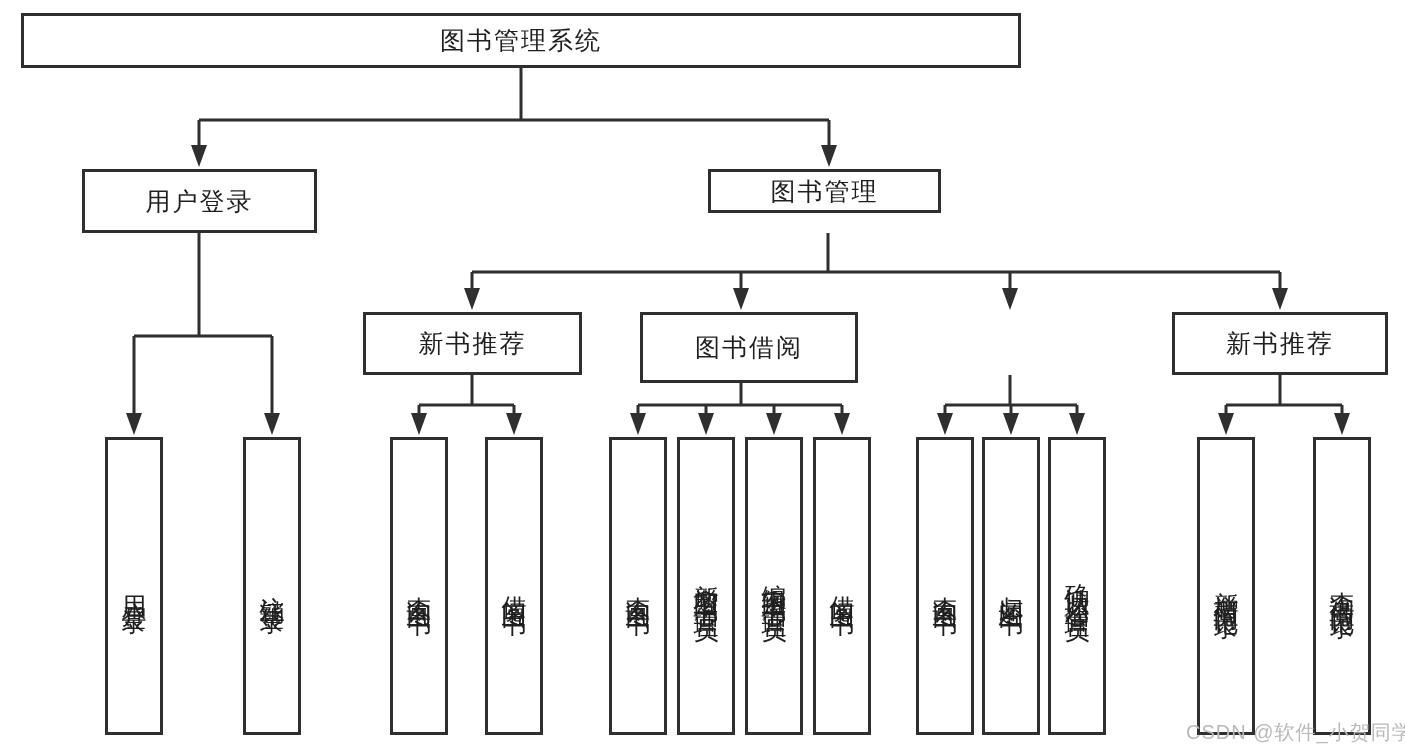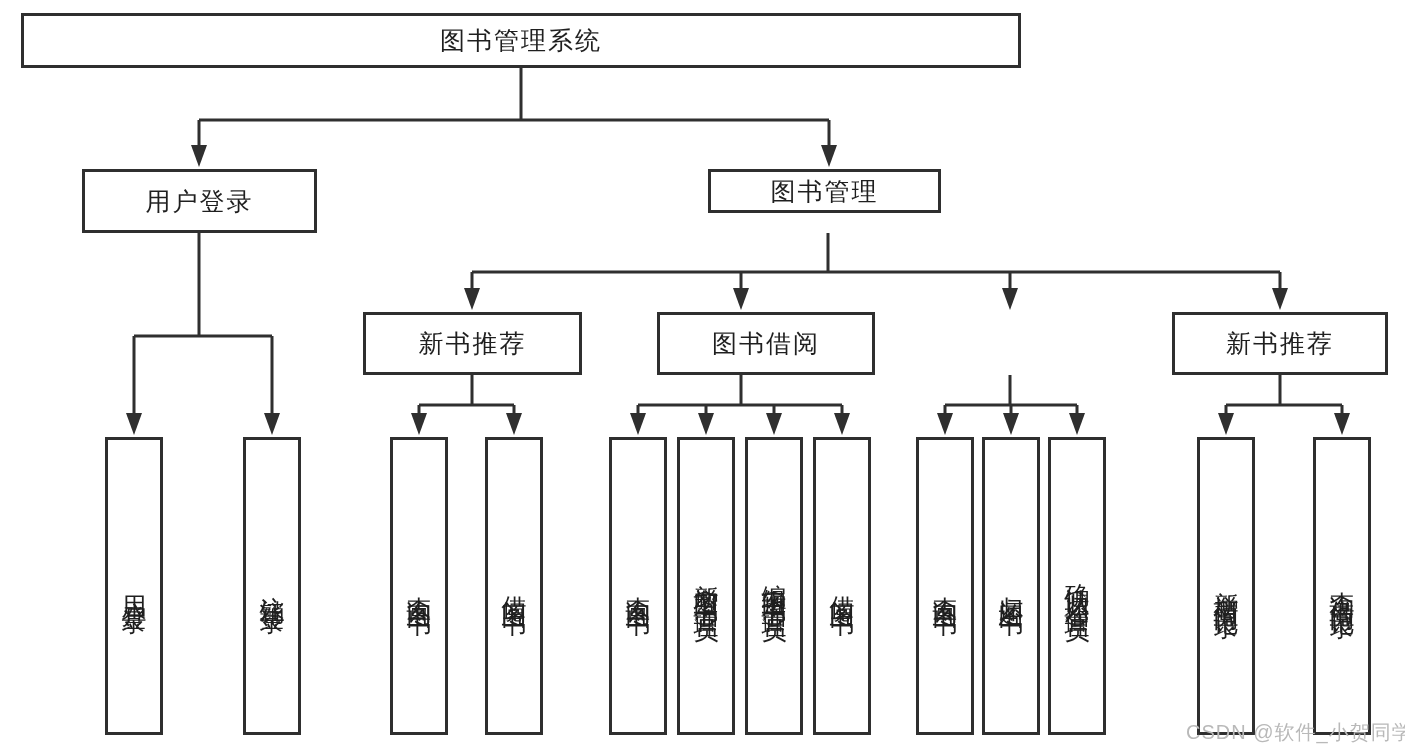--- a/index.html
+++ b/index.html
@@ -15,21 +15,21 @@
   }
   .vbox{
     writing-mode:vertical-rl;text-orientation:mixed;
     letter-spacing:5px;line-height:1;white-space:normal;
   }
   
   .n-root   {left:21px;  top:13px;  width:1000px;height:55px;}
   .n-login  {left:82px;  top:169px; width:235px; height:64px;}
   .n-mgmt   {left:708px; top:169px; width:233px; height:44px;}
   .n-rec    {left:363px; top:312px; width:219px; height:63px;}
-  .n-borrow {left:657px; top:312px; width:218px; height:63px;}
+  .n-borrow {left:640px; top:312px; width:218px; height:71px;}
   .n-current{left:901px; top:312px; width:217px; height:63px;}
   .n-record {left:1172px;top:312px; width:216px; height:63px;}
   .leaf{top:437px;width:58px;height:298px;}
   .l-login-user {left:105px;}
   .l-logout     {left:243px;}
   .l-rec-q      {left:390px;}
   .l-rec-b      {left:485px;}
   .l-bor-q      {left:609px;}
   .l-bor-add    {left:677px;}
   .l-bor-edit   {left:745px;}

